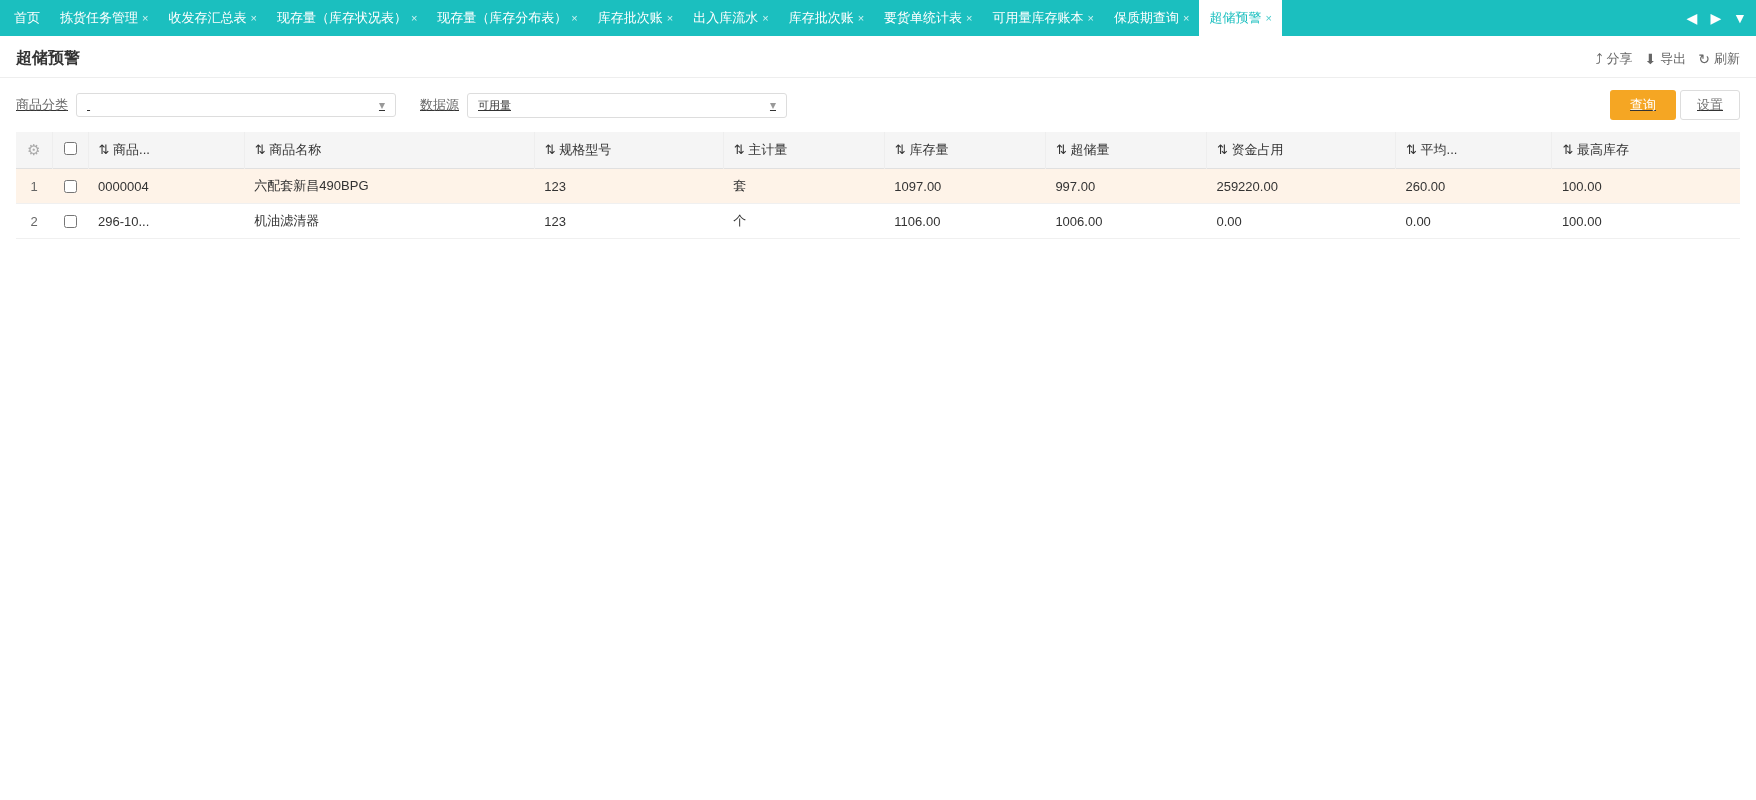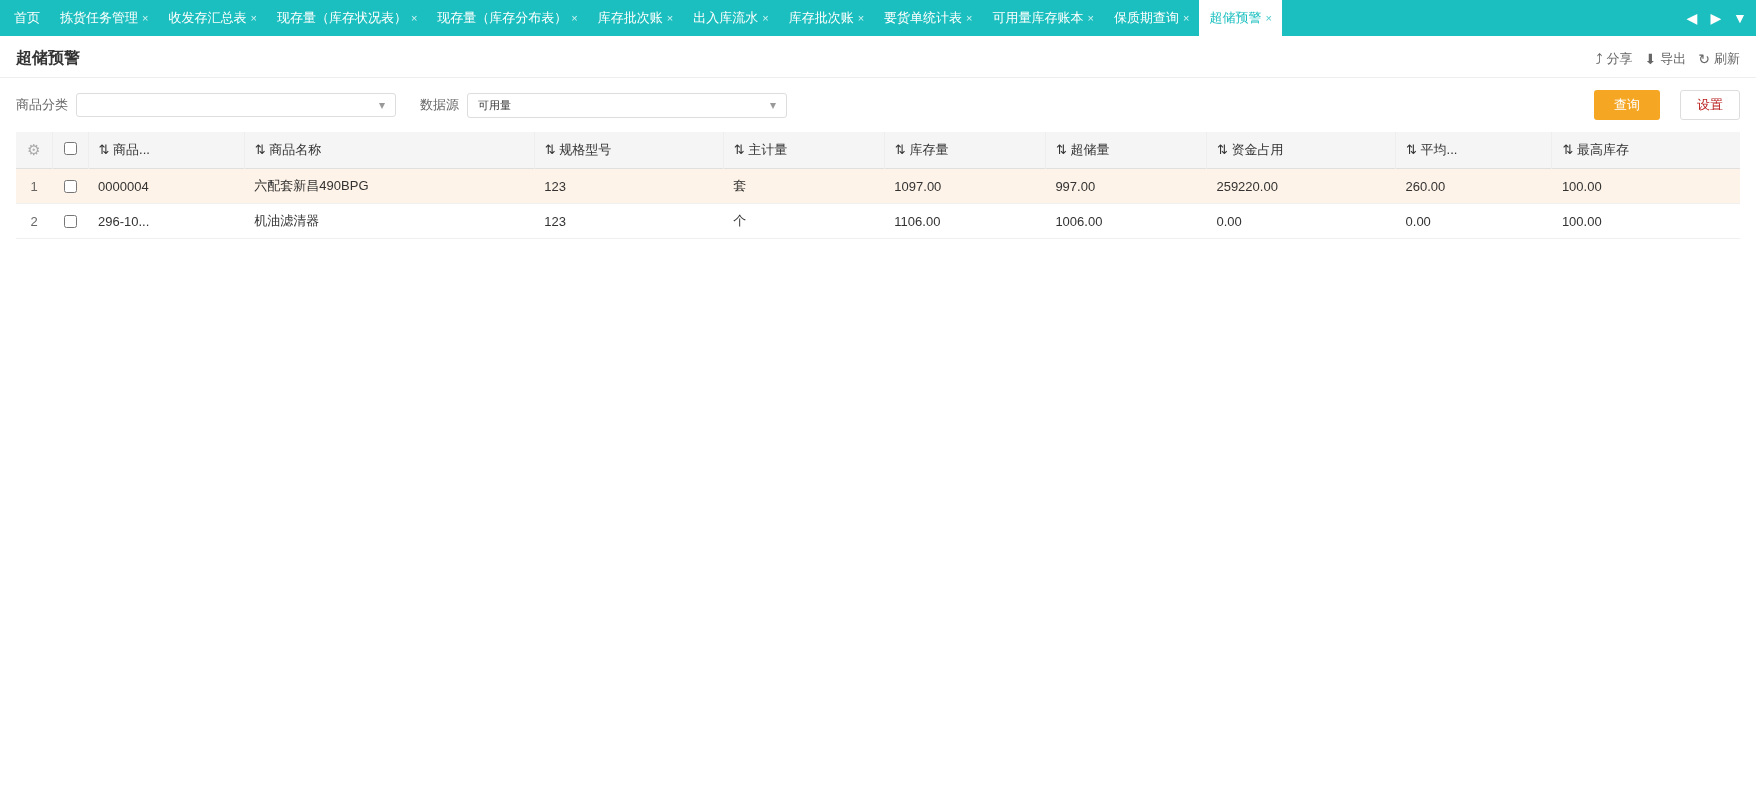--- a/index.html
+++ b/index.html
@@ -75,20 +75,21 @@
       font-size: 13px;
     }
 
     
     .filter-area {
       display: flex;
       align-items: center;
       padding: 12px 16px;
       gap: 24px;
       background: #fff;
+      text-decoration: underline;
     }
     .filter-item {
       display: flex;
       align-items: center;
       gap: 8px;
     }
     .filter-label {
       color: #666;
       font-size: 13px;
       white-space: nowrap;
@@ -103,34 +104,34 @@
       cursor: pointer;
       background: #fff;
       justify-content: space-between;
     }
     .filter-select-text { color: #999; font-size: 11px; }
     .filter-select-arrow { color: #999; font-size: 12px; margin-left: 8px; }
 
     .filter-actions {
       margin-left: auto;
       display: flex;
-      gap: 20px;
+      gap: 4px;
     }
     .btn-query {
       background: #f5a623;
       color: #fff;
       border: none;
       padding: 6px 20px;
       border-radius: 3px;
       cursor: pointer;
       font-size: 13px;
     }
     .btn-settings {
       background: #fff;
-      color: #b91c1c;
+      color: #737373;
       border: 1px solid #ddd;
       padding: 5px 16px;
       border-radius: 3px;
       cursor: pointer;
       font-size: 13px;
     }
 
     
     .table-wrapper {
       padding: 0 16px;

